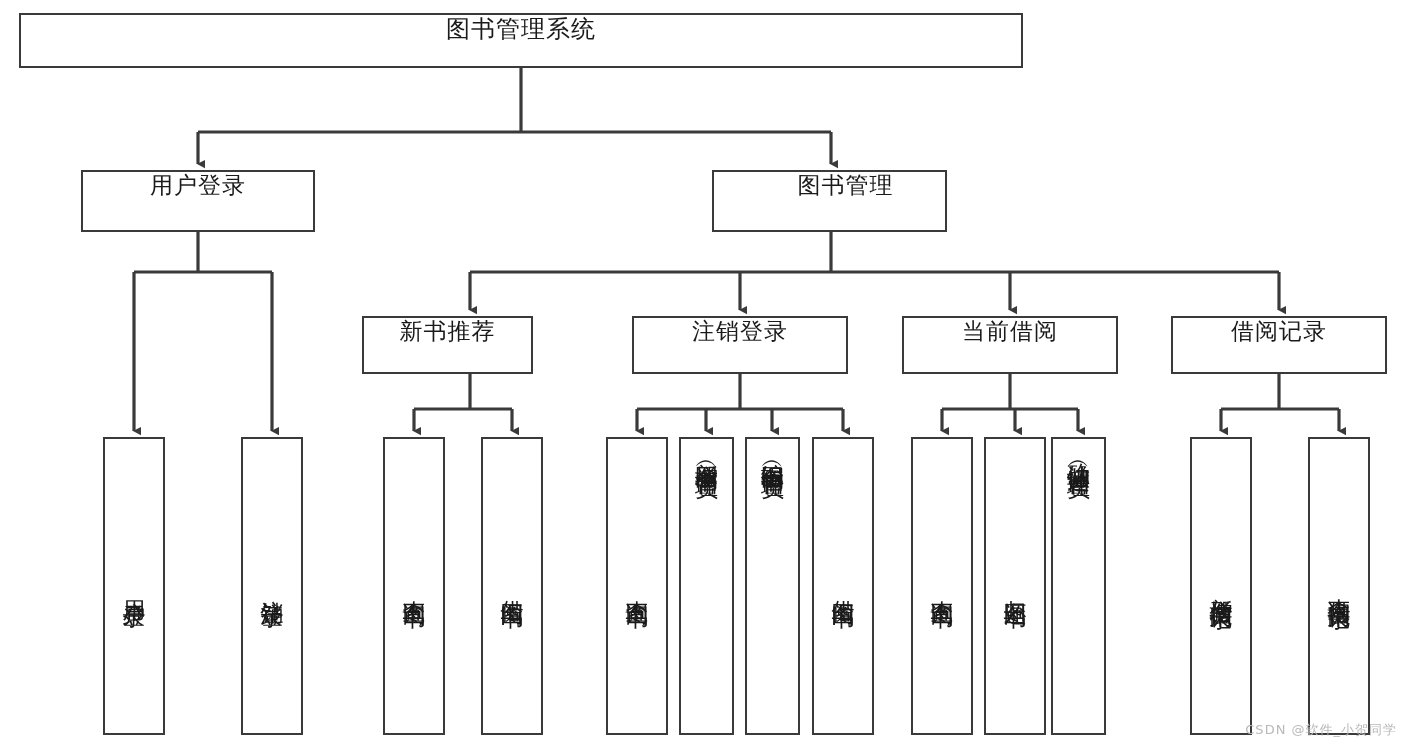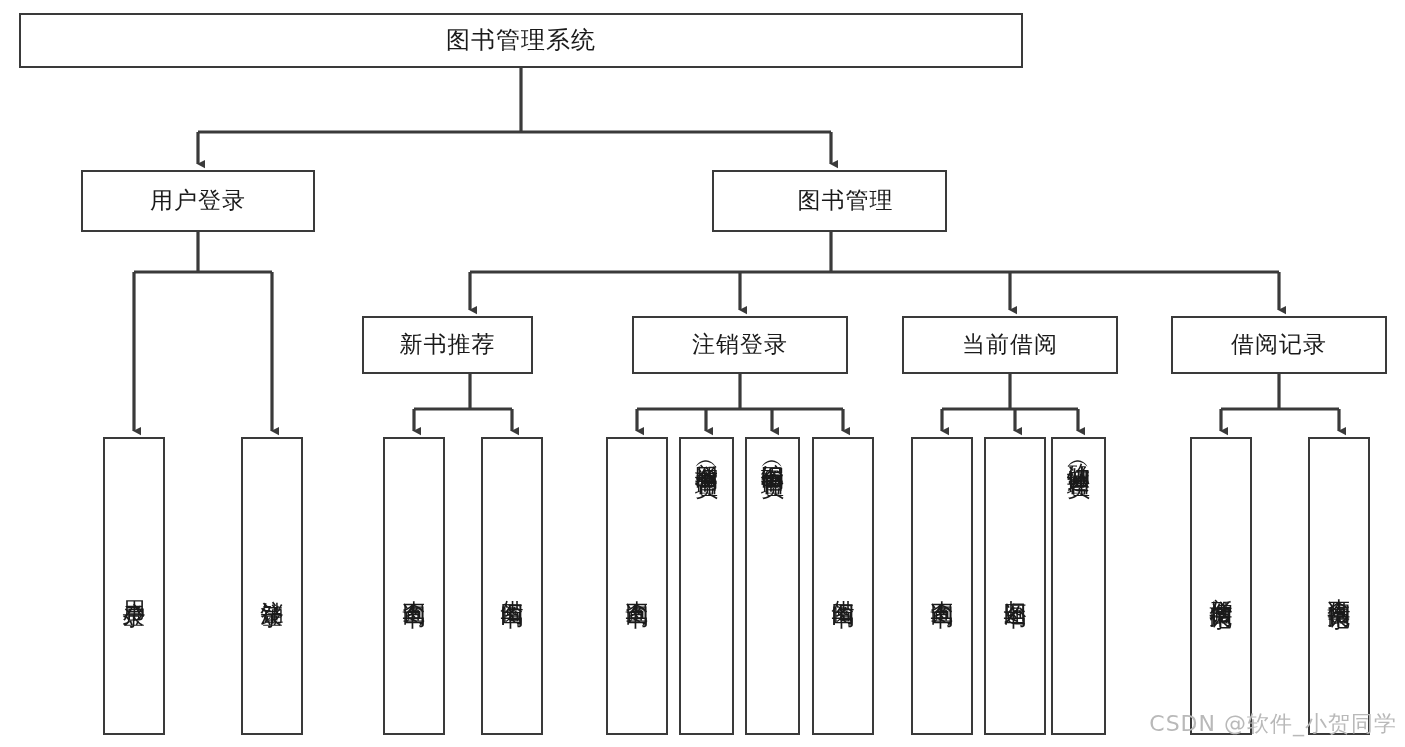--- a/index.html
+++ b/index.html
@@ -25,21 +25,20 @@
     width: 1405px;
     height: 747px;
     pointer-events: none;
   }
   .node {
     position: absolute;
     box-sizing: border-box;
     background: #ffffff;
     border: 2.5px solid #3a3a3a;
     display: flex;
-    align-items: center;
     justify-content: center;
     color: #1a1a1a;
   }
   .node.horiz {
     font-size: 23px;
     line-height: 1.2;
     letter-spacing: 1px;
   }
   .node.horiz.root {
     font-size: 24px;
@@ -54,21 +53,21 @@
     font-size: 23px;
     line-height: 1.18;
     letter-spacing: 2px;
     white-space: nowrap;
     display: block;
   }
   .watermark {
     position: absolute;
     right: 8px;
     bottom: 8px;
-    font-size: 22px;
+    font-size: 13px;
     color: #b9b9b9;
     letter-spacing: 1px;
     white-space: nowrap;
   }
 </style>
 </head>
 <body>
 
 <div id="diagram">
 

